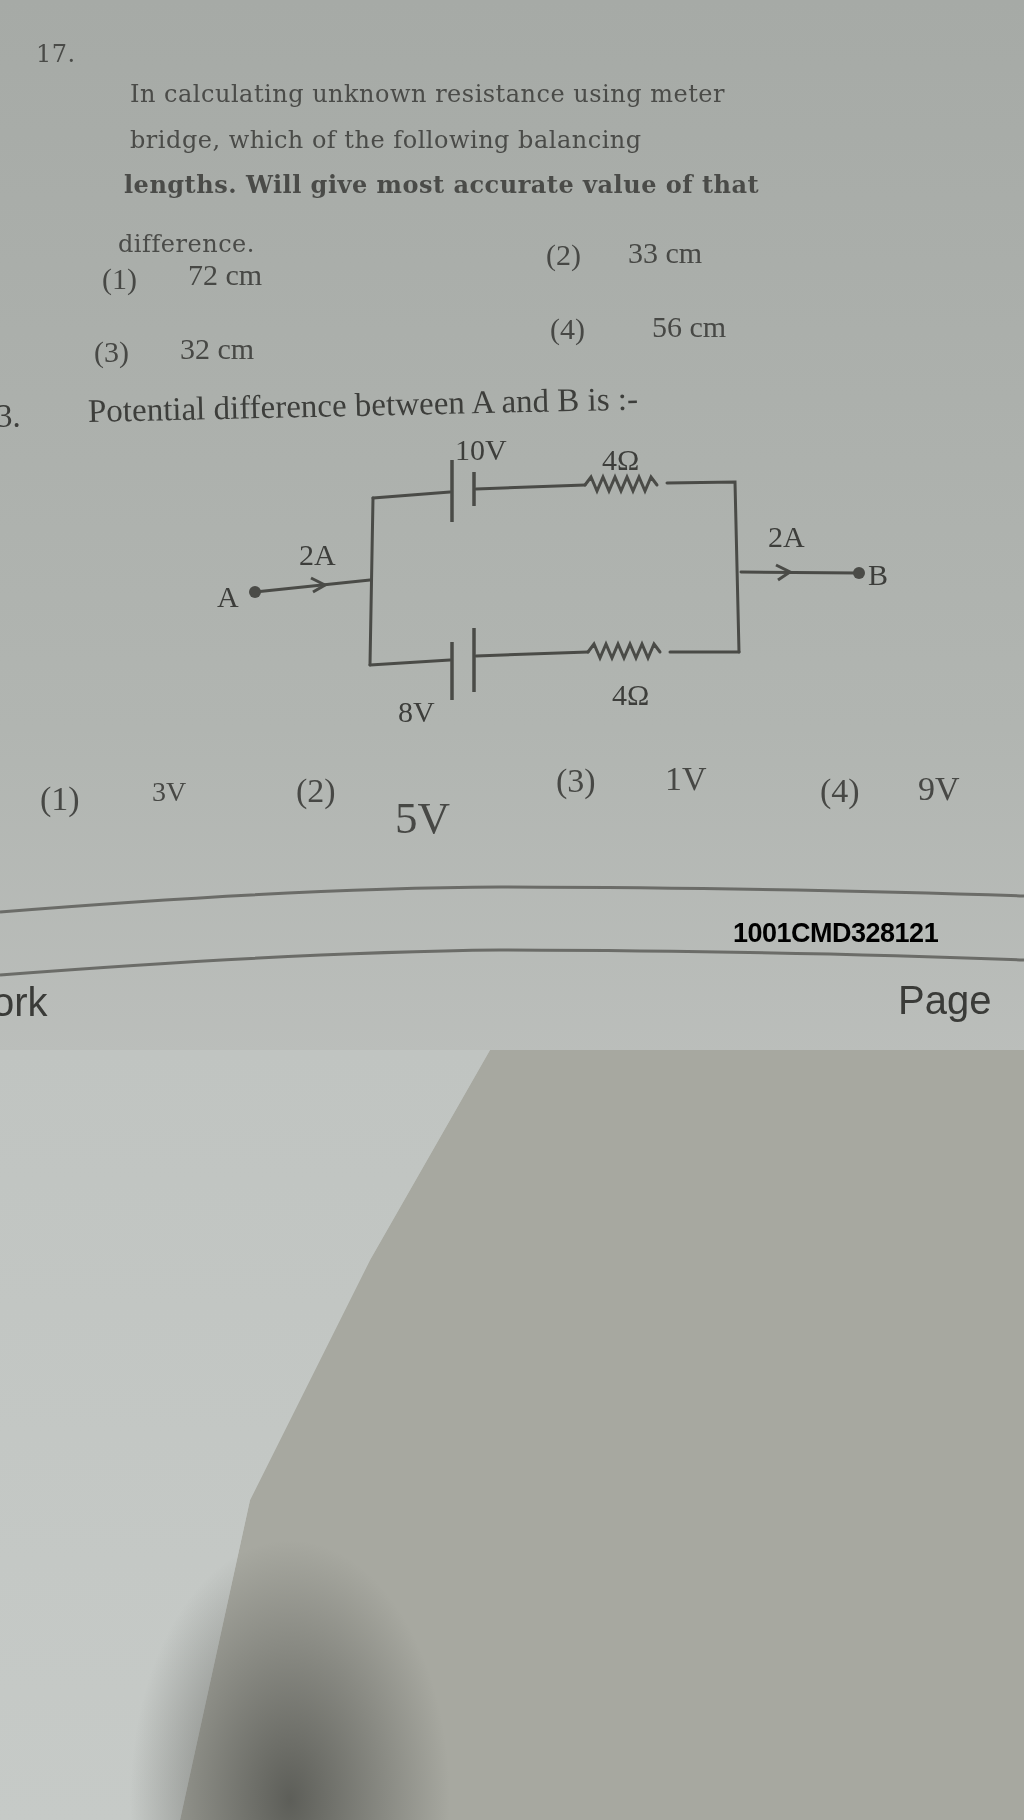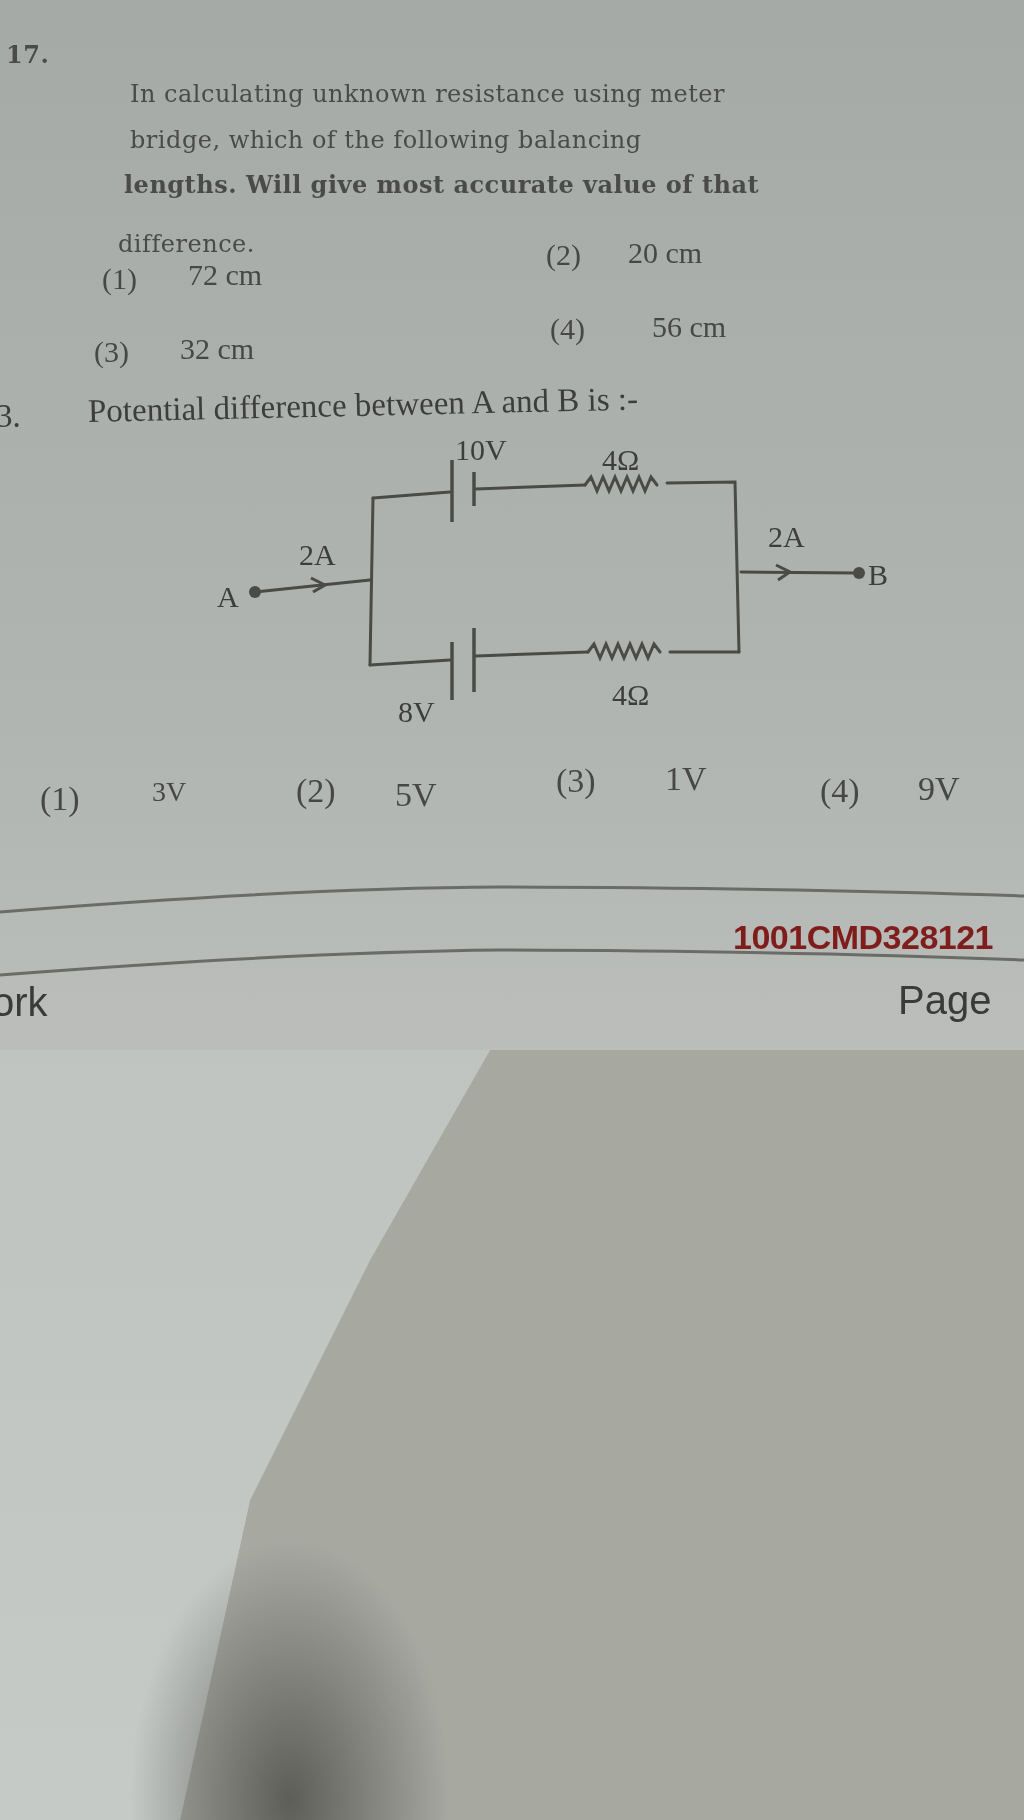--- a/index.html
+++ b/index.html
@@ -22,25 +22,25 @@
     background:linear-gradient(180deg,#c0c4c1,#c6cac7);
     clip-path:polygon(0 0,490px 0,370px 210px,250px 450px,180px 770px,0 770px);
   }
   .shadow-dark {
     position:absolute; left:0; top:0; width:1024px; height:1820px;
     background:radial-gradient(ellipse 160px 260px at 290px 1800px,rgba(80,81,76,0.85),rgba(80,81,76,0) 100%);
     pointer-events:none;
   }
   .t { position:absolute; white-space:nowrap; }
   .q17 { font-family:"DejaVu Serif",serif; font-size:24px; letter-spacing:0.5px; color:#4a4b48; }
-  .q17-num { left:6px; top:40px; font-weight:bold; }
+  .q17-num { left:36px; top:40px; font-weight:normal; }
   .q17-line { left:130px;margin-top:40px; }
   .opt { font-size:30px; color:#474845; }
   .q18 { font-size:33px; color:#3d3e3b; }
-  .footer-code { font-family:"Liberation Sans",sans-serif; font-weight:bold; font-size:34px; color:#7f1d1d; letter-spacing:-0.5px; }
+  .footer-code { font-family:"Liberation Sans",sans-serif; font-weight:bold; font-size:27px; color:#000000; letter-spacing:-0.5px; }
   .footer-word { font-family:"Liberation Sans",sans-serif; font-size:40px; color:#3a3b38; }
   svg text { font-family:"Liberation Serif","DejaVu Serif",serif; fill:#3d3e3b; }
 </style>
 </head>
 <body>
 
 <div class="bg bg-top"></div>
 <div class="shadow-right"></div>
 <div class="shadow-light-left"></div>
 <div class="shadow-dark"></div>
@@ -50,21 +50,21 @@
   <span class="t q17 q17-line" style="top:40px;">In calculating unknown resistance using meter</span>
   <span class="t q17 q17-line" style="top:86px; left:130px;">bridge,  which  of  the  following  balancing</span>
   <span class="t q17 q17-line" style="top:130px; left:124px;font-weight:bold;">lengths. Will give most accurate value of that</span>
   <span class="t q17 q17-line" style="top:190px; left:118px;">difference.</span>
 
   <div>
     <span class="t opt" style="left:102px; top:262px;">(1)</span>
     <span class="t opt" style="left:188px; top:258px;">72 cm</span>
 
     <span class="t opt" style="left:546px; top:238px;">(2)</span>
-    <span class="t opt" style="left:628px; top:236px;">20 cm</span>
+    <span class="t opt" style="left:628px; top:236px;">33 cm</span>
 
     <span class="t opt" style="left:94px; top:335px;">(3)</span>
     <span class="t opt" style="left:180px; top:332px;">32 cm</span>
 
     <span class="t opt" style="left:550px; top:312px;">(4)</span>
     <span class="t opt" style="left:636px; top:310px;margin-left:16px;">56 cm</span>
   </div>
 </div>
 
 <div>
@@ -114,21 +114,21 @@
     <text x="868" y="585" font-size="30">B</text>
     <text x="398" y="722" font-size="30">8V</text>
     <text x="612" y="705" font-size="30">4Ω</text>
   </svg>
 
   <div>
     <span class="t opt" style="left:40px; top:780px; font-size:34px;">(1)</span>
     <span class="t opt" style="left:152px; top:776px; font-size:28px;">3V</span>
 
     <span class="t opt" style="left:296px; top:772px; font-size:34px;">(2)</span>
-    <span class="t opt" style="left:395px; top:776px; font-size:34px;">5V</span>
+    <span class="t opt" style="left:395px; top:792px; font-size:45px;">5V</span>
 
     <span class="t opt" style="left:556px; top:762px; font-size:34px;">(3)</span>
     <span class="t opt" style="left:665px; top:760px; font-size:34px;">1V</span>
 
     <span class="t opt" style="left:820px; top:772px; font-size:34px;">(4)</span>
     <span class="t opt" style="left:918px; top:770px; font-size:34px;">9V</span>
   </div>
 </div>
 
 <svg style="position:absolute; left:0; top:860px;" width="1024" height="130" viewBox="0 0 1024 130">

